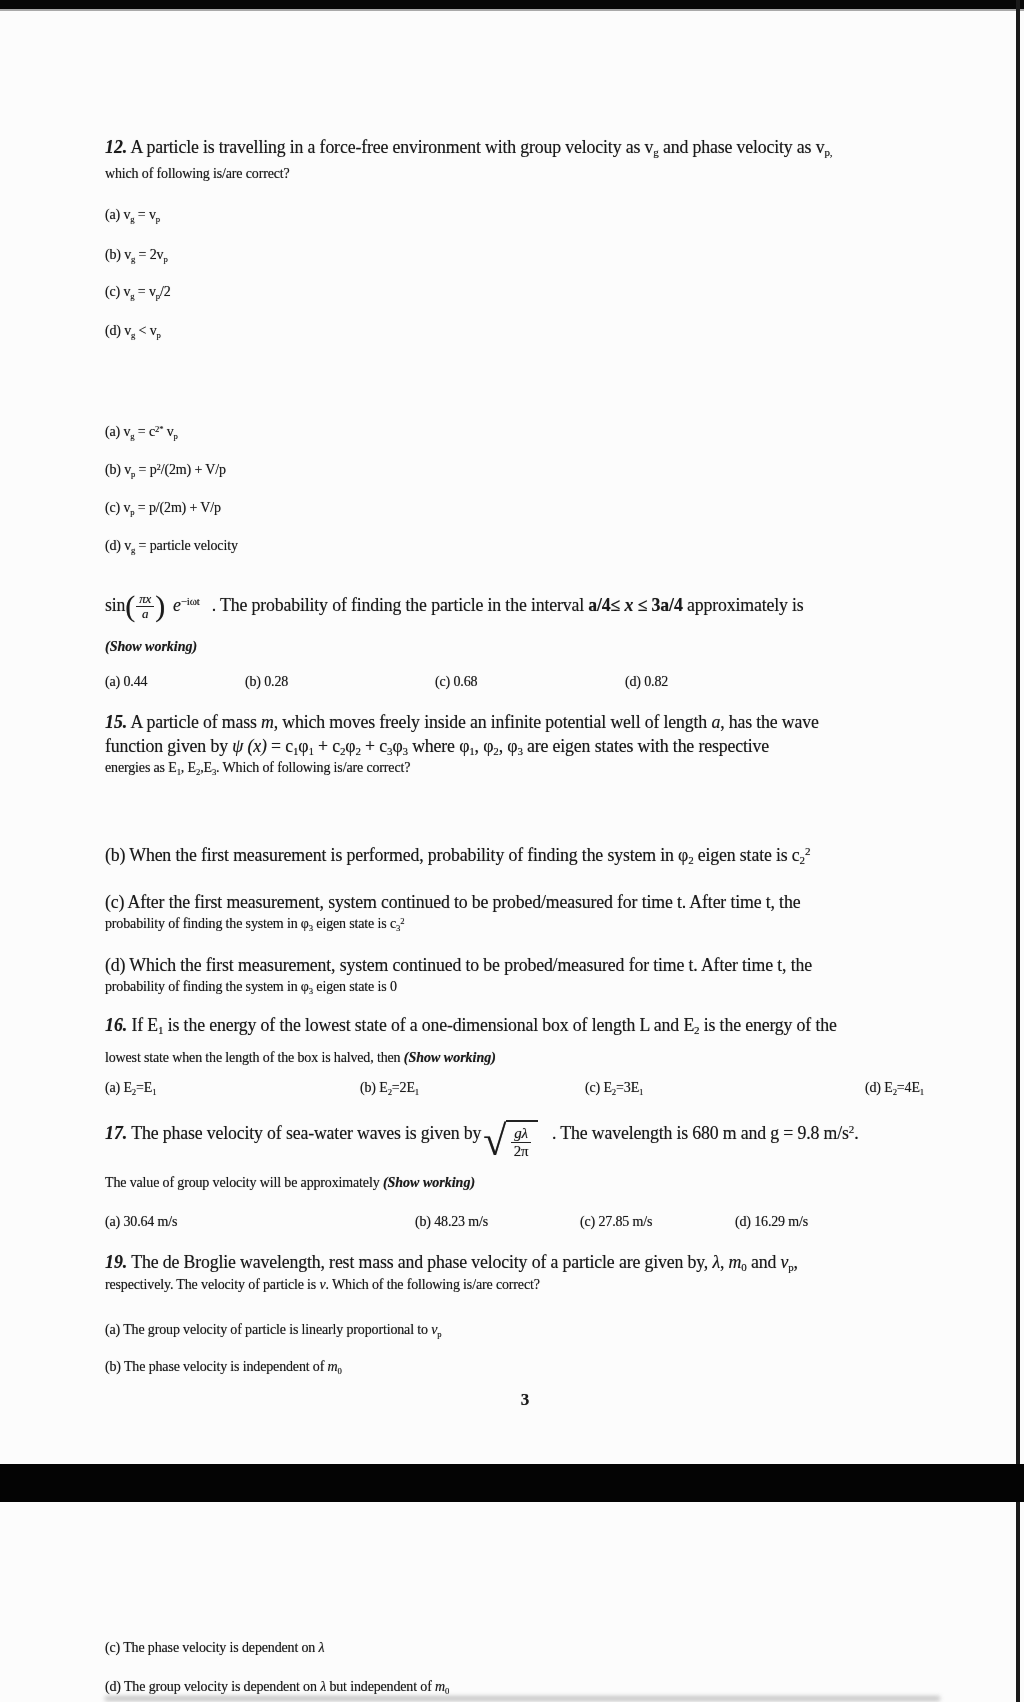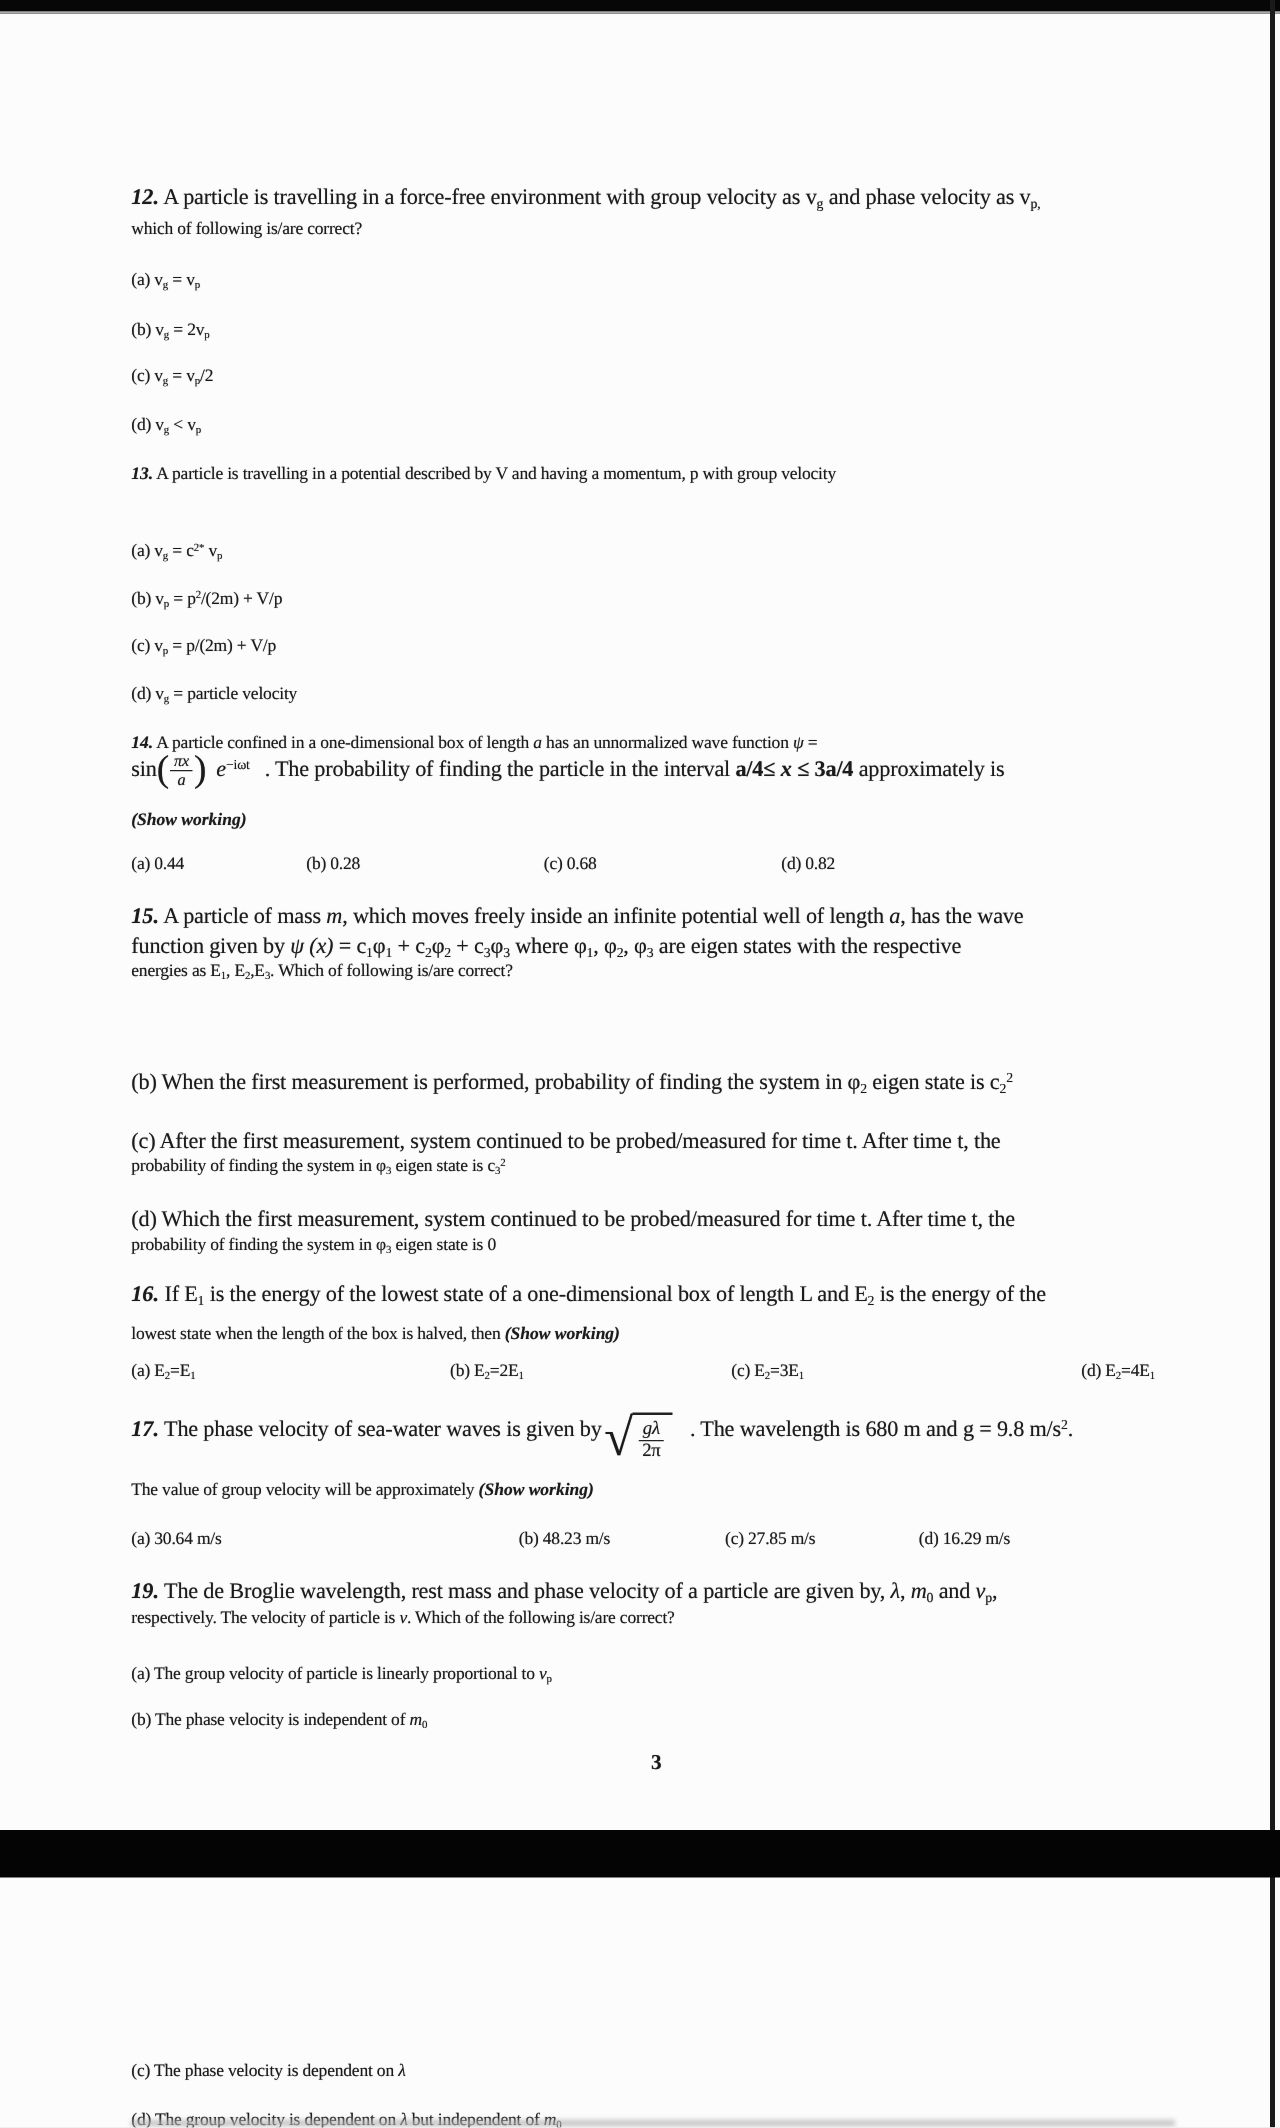--- a/index.html
+++ b/index.html
@@ -10,21 +10,21 @@
     overflow:hidden;
     font-family:"Liberation Serif","DejaVu Serif",serif;
     color:#1b1b1b;
   }
   
   .top-bar{position:absolute;top:0;left:0;width:1024px;height:9px;background:#070707;border-bottom:2px solid #a9a9a9;}
   .edge-line{position:absolute;top:0;left:1016px;width:4px;height:1702px;background:#1a1a1a;}
   .redaction-bar{position:absolute;top:1464px;left:0;width:1024px;height:38px;background:#040404;}
   .bottom-smudge{position:absolute;top:1696px;left:105px;width:835px;height:5px;background:#b7b7b7;filter:blur(2px);opacity:.8;}
 
-  .content{position:absolute;left:105px;top:12px;width:840px;height:1606px;}
+  .content{position:absolute;left:105px;top:2px;width:840px;height:1606px;}
   .ln{
     position:absolute;left:0;
     font-size:14px;line-height:26px;letter-spacing:-0.15px;
     white-space:nowrap;
     text-shadow:0 0 0.7px rgba(20,20,20,.55);
   }
   .fs18{font-size:17.8px;}
   .center{width:840px;text-align:center;}
   sub{font-size:62%;vertical-align:-0.3em;line-height:0;}
   sup{font-size:62%;vertical-align:0.5em;line-height:0;}
@@ -56,27 +56,25 @@
 
   <div class="content">
 
     <div class="ln fs18" style="top:132px"><b><i>12.</i></b> A particle is travelling in a force-free environment with group velocity as v<sub>g</sub> and phase velocity as v<sub>p,</sub></div>
     <div class="ln" style="top:159px">which of following is/are correct?</div>
     <div class="ln" style="top:200px">(a) v<sub>g</sub> = v<sub>p</sub></div>
     <div class="ln" style="top:240px">(b) v<sub>g</sub> = 2v<sub>p</sub></div>
     <div class="ln" style="top:277px">(c) v<sub>g</sub> = v<sub>p</sub>/2</div>
     <div class="ln" style="top:316px">(d) v<sub>g</sub> &lt; v<sub>p</sub></div>
 
-    <div class="ln" style="top:355px"><b><i>13.</i></b> A particle is travelling in a potential described by V and having a momentum, p with group velocity</div>
     <div class="ln" style="top:417px">(a) v<sub>g</sub> = c<sup>2*</sup> v<sub>p</sub></div>
     <div class="ln" style="top:455px">(b) v<sub>p</sub> = p<sup>2</sup>/(2m) + V/p</div>
     <div class="ln" style="top:493px">(c) v<sub>p</sub> = p/(2m) + V/p</div>
     <div class="ln" style="top:531px">(d) v<sub>g</sub> = particle velocity</div>
 
-    <div class="ln" style="top:570px"><b><i>14.</i></b> A particle confined in a one-dimensional box of length <i>a</i> has an unnormalized wave function <i>ψ</i> =</div>
     <div class="ln formula-ln fs18" style="top:590px">
       <span>sin</span>
       <span class="bigp">(</span>
       <span class="frac">
         <span class="num"><i>πx</i></span>
         <span class="den"><i>a</i></span>
       </span>
       <span class="bigp">)</span>
       <span class="sgap"><i>e</i><sup>−iωt</sup></span>
       <span class="gap">. The probability of finding the particle in the interval <b>a/4≤ <i>x</i> ≤ 3a/4</b> approximately is</span>

